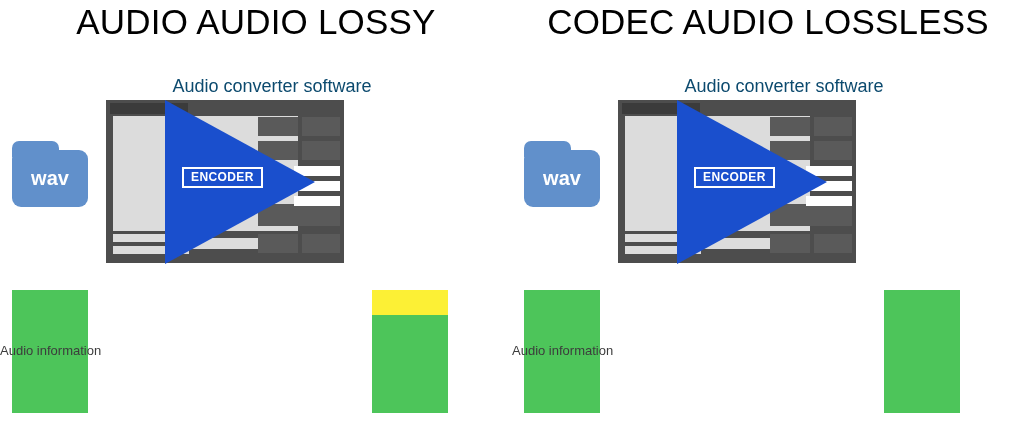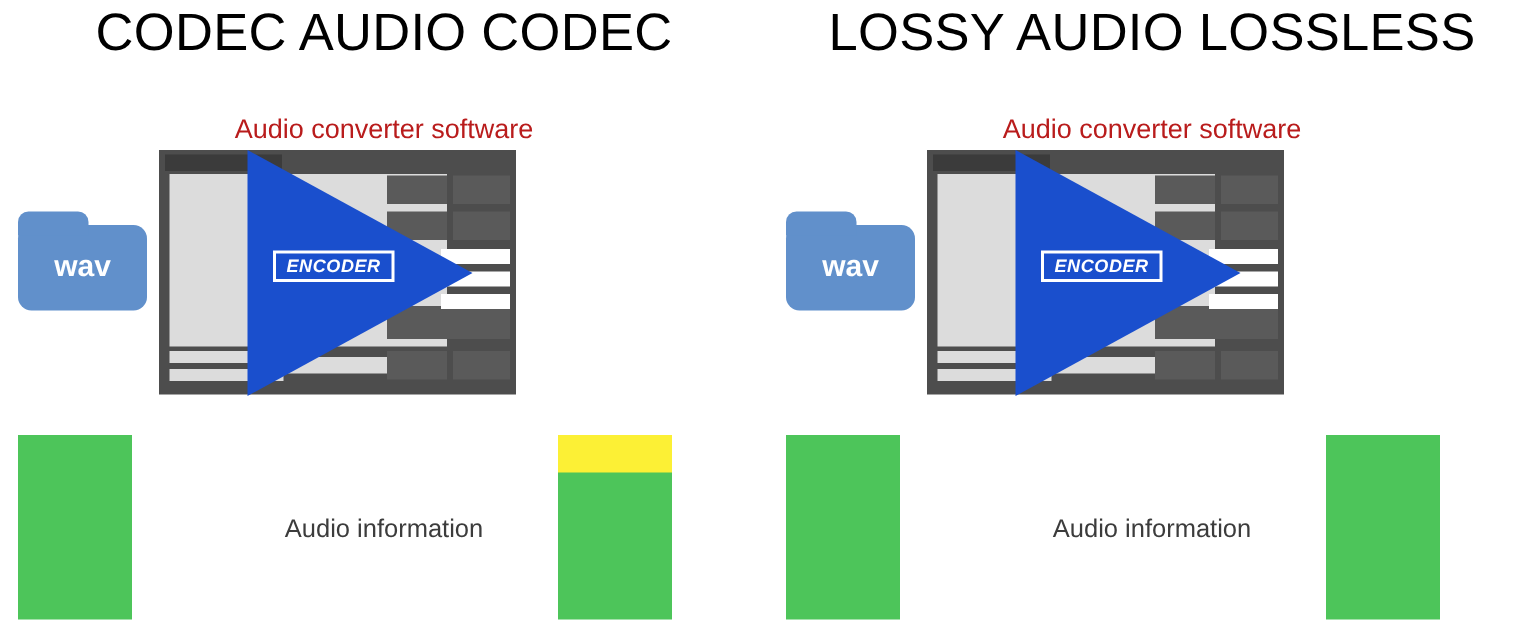--- a/index.html
+++ b/index.html
@@ -37,22 +37,23 @@
     white-space: nowrap;
   }
 
   .sw-label {
     position: absolute;
     top: 76px;
     left: 0;
     width: 512px;
     text-align: center;
     font-size: 18px;
-    color: #b91c1c;
-    white-space: nowrap;
+    color: #0c4a6e;
+    white-space: nowrap;
+    padding-left: 16px;
   }
 
   
   .window {
     position: absolute;
     top: 100px;
     left: 106px;
     width: 238px;
     height: 163px;
     background: #4d4d4d;
@@ -141,27 +142,26 @@
     top: 167px;
     left: 182px;
     padding: 2px 7px 3px 7px;
     border: 2px solid #ffffff;
     color: #ffffff;
     font-size: 12px;
     font-weight: bold;
     letter-spacing: 0.4px;
     line-height: 1;
     white-space: nowrap;
-    font-style: italic;
   }
 
   
   .folder {
     position: absolute;
-    width: 86px;
+    width: 76px;
     height: 57px;
     border-radius: 9px;
     display: flex;
     align-items: center;
     justify-content: center;
     color: #ffffff;
     font-size: 20px;
     font-weight: bold;
   }
   .folder::before {
@@ -195,32 +195,31 @@
     left: 0;
     width: 100%;
     height: 25px;
     background: #fcf035;
   }
   .bar-caption {
     position: absolute;
     top: 343px;
     left: 0;
     width: 512px;
-    text-align: center;
-    font-size: 17px;
+    font-size: 13px;
     color: #3c3c3c;
     white-space: nowrap;
   }
 </style>
 </head>
 <body>
 
 <div class="panel panel-lossy">
 
-  <div class="title">CODEC AUDIO CODEC</div>
+  <div class="title">AUDIO AUDIO LOSSY</div>
   <div class="sw-label">Audio converter software</div>
 
   <div class="window">
     <div class="win-titlebar"></div>
     <div class="win-left-panel"></div>
     <div class="win-left-bar b1"></div>
     <div class="win-left-bar b2"></div>
     <div class="win-center-panel"></div>
     <div class="win-center-bar"></div>
     <div class="win-cell cell-r1c1"></div>
@@ -244,21 +243,21 @@
 
   <div class="bar bar-left"></div>
   <div class="bar bar-right">
     <div class="bar-lost" style="height: 20%;"></div>
   </div>
   <div class="bar-caption">Audio information</div>
 </div>
 
 <div class="panel panel-lossless">
 
-  <div class="title">LOSSY AUDIO LOSSLESS</div>
+  <div class="title">CODEC AUDIO LOSSLESS</div>
   <div class="sw-label">Audio converter software</div>
 
   <div class="window">
     <div class="win-titlebar"></div>
     <div class="win-left-panel"></div>
     <div class="win-left-bar b1"></div>
     <div class="win-left-bar b2"></div>
     <div class="win-center-panel"></div>
     <div class="win-center-bar"></div>
     <div class="win-cell cell-r1c1"></div>

